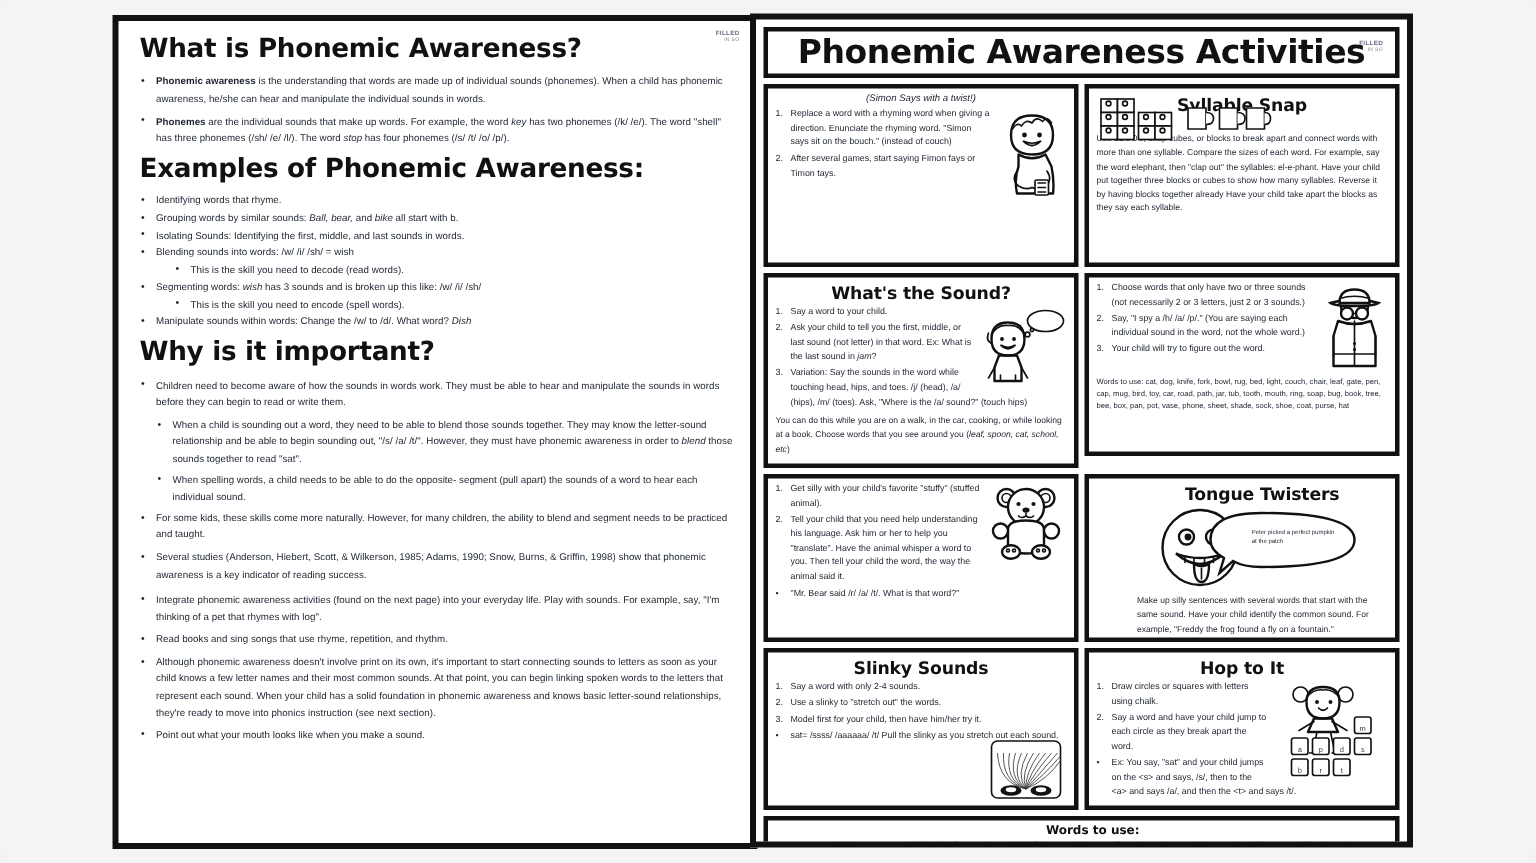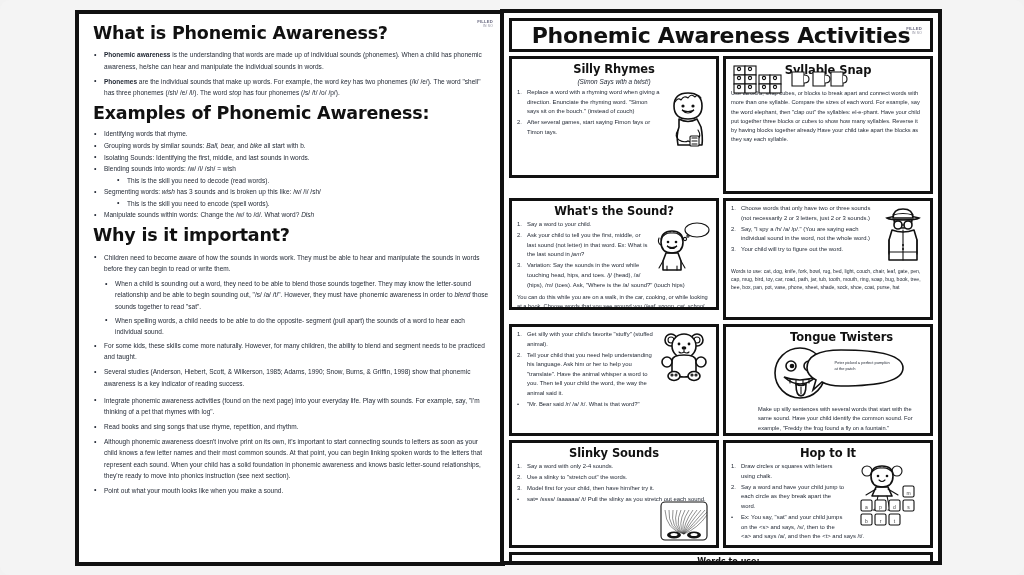--- a/index.html
+++ b/index.html
@@ -265,42 +265,41 @@
   <div class="sheet" id="sheet-right">
     <div class="r-title-box">
       <div class="r-title">Phonemic Awareness Activities</div>
       <div class="watermark">
         <span class="wm-big">FILLED</span><br>
         <span>IN SO</span>
       </div>
     </div>
     <div class="grid" id="activity-grid">
         <div class="cell" style="height: 122px;">
-          <div class="c-title">Silly Rhymes</div>
           <div class="c-sub">(<i>Simon Says</i> with a twist!)</div>
           <div class="float-right">
             <svg width="46" height="62" viewBox="0 0 46 62">
       <path class="wh" d="M9 18 q0-13 14-13 q14 0 14 13 q0 13-14 13 q-14 0-14-13z"></path>
       <path class="ln-thin" d="M10 14 q3-5 6-2 q3-5 7-2 q3-5 7-1 q3-4 6 1"></path>
       <circle class="fl" cx="18" cy="18" r="1.6"></circle>
               <circle class="fl" cx="28" cy="18" r="1.6"></circle>
       <path class="wh-thin" d="M17 22 q6 6 12 0 q-6 3-12 0z"></path>
       <path class="ln" d="M14 31 q9 5 18 0 l4 8 q2 10 1 18 l-24 0 q-2-10 1-18z"></path>
       <path class="ln-thin" d="M13 42 q-4 6 1 10 q5 3 9 1"></path>
       <path class="ln-thin" d="M33 42 q4 6-1 10 q-5 3-9 1"></path>
       <rect class="wh-thin" x="25" y="48" width="9" height="10" rx="1"></rect>
       <path class="ln-thin" d="M27 50 h5 M27 53 h5 M27 56 h5"></path>
     </svg>
           </div>
           <ol class="ol">
             <li><span class="num">1.</span>Replace a word with a rhyming word when giving a direction. Enunciate the rhyming word. "Simon says sit on the bouch." (instead of couch)</li>
             <li><span class="num">2.</span>After several games, start saying Fimon fays or Timon tays.</li>
           </ol>
         </div>
-        <div class="cell" style="height: 138px;">
+        <div class="cell" style="height: 122px;">
           <div style="display: flex; align-items: center; justify-content: center; gap: 4px;">
             <div style="position: absolute; left: 6px; top: 5px;">
               <svg width="116" height="32" viewBox="0 0 116 32">
       <g>
         <rect class="wh-thin" x="2" y="2" width="11" height="9"></rect>
                   <rect class="wh-thin" x="13" y="2" width="11" height="9"></rect>
         <rect class="wh-thin" x="2" y="11" width="11" height="9"></rect>
                   <rect class="wh-thin" x="13" y="11" width="11" height="9"></rect>
         <rect class="wh-thin" x="2" y="20" width="11" height="9"></rect>
                   <rect class="wh-thin" x="13" y="20" width="11" height="9"></rect>
@@ -332,21 +331,21 @@
       <g transform="translate(99,8)">
         <path class="wh-thin" d="M0 0 h12 v14 h-12z"></path>
                   <path class="wh-thin" d="M12 3 q4 0 4 4 q0 4-4 4"></path>
       </g>
     </svg>
             </div>
           </div>
           <div class="c-title" style="margin: 2px 0px 3px;">Syllable Snap</div>
           <div class="para" style="margin-top: 12px;">Use LEGOS, snap cubes, or blocks to break apart and connect words with more than one syllable. Compare the sizes of each word. For example, say the word elephant, then "clap out" the syllables: el-e-phant. Have your child put together three blocks or cubes to show how many syllables. Reverse it by having blocks together already Have your child take apart the blocks as they say each syllable.</div>
         </div>
-        <div class="cell" style="height: 112px;">
+        <div class="cell" style="height: 130px;">
           <div class="c-title">What's the Sound?</div>
           <div class="float-right">
             <svg width="56" height="52" viewBox="0 0 56 52">
       <ellipse class="wh-thin" cx="42" cy="10" rx="12" ry="7"></ellipse>
       <circle class="wh-thin" cx="30" cy="19" r="1.6"></circle>
               <circle class="wh-thin" cx="33" cy="16" r="1.1"></circle>
       <path class="wh" d="M6 22 q0-11 11-11 q11 0 11 11 q0 11-11 11 q-11 0-11-11z"></path>
       <path class="ln-thin" d="M6 19 q4-7 11-6 q7-1 11 6"></path>
       <path class="ln-thin" d="M4 18 q-2 5 2 7"></path>
       <circle class="fl" cx="13" cy="22" r="1.3"></circle>

